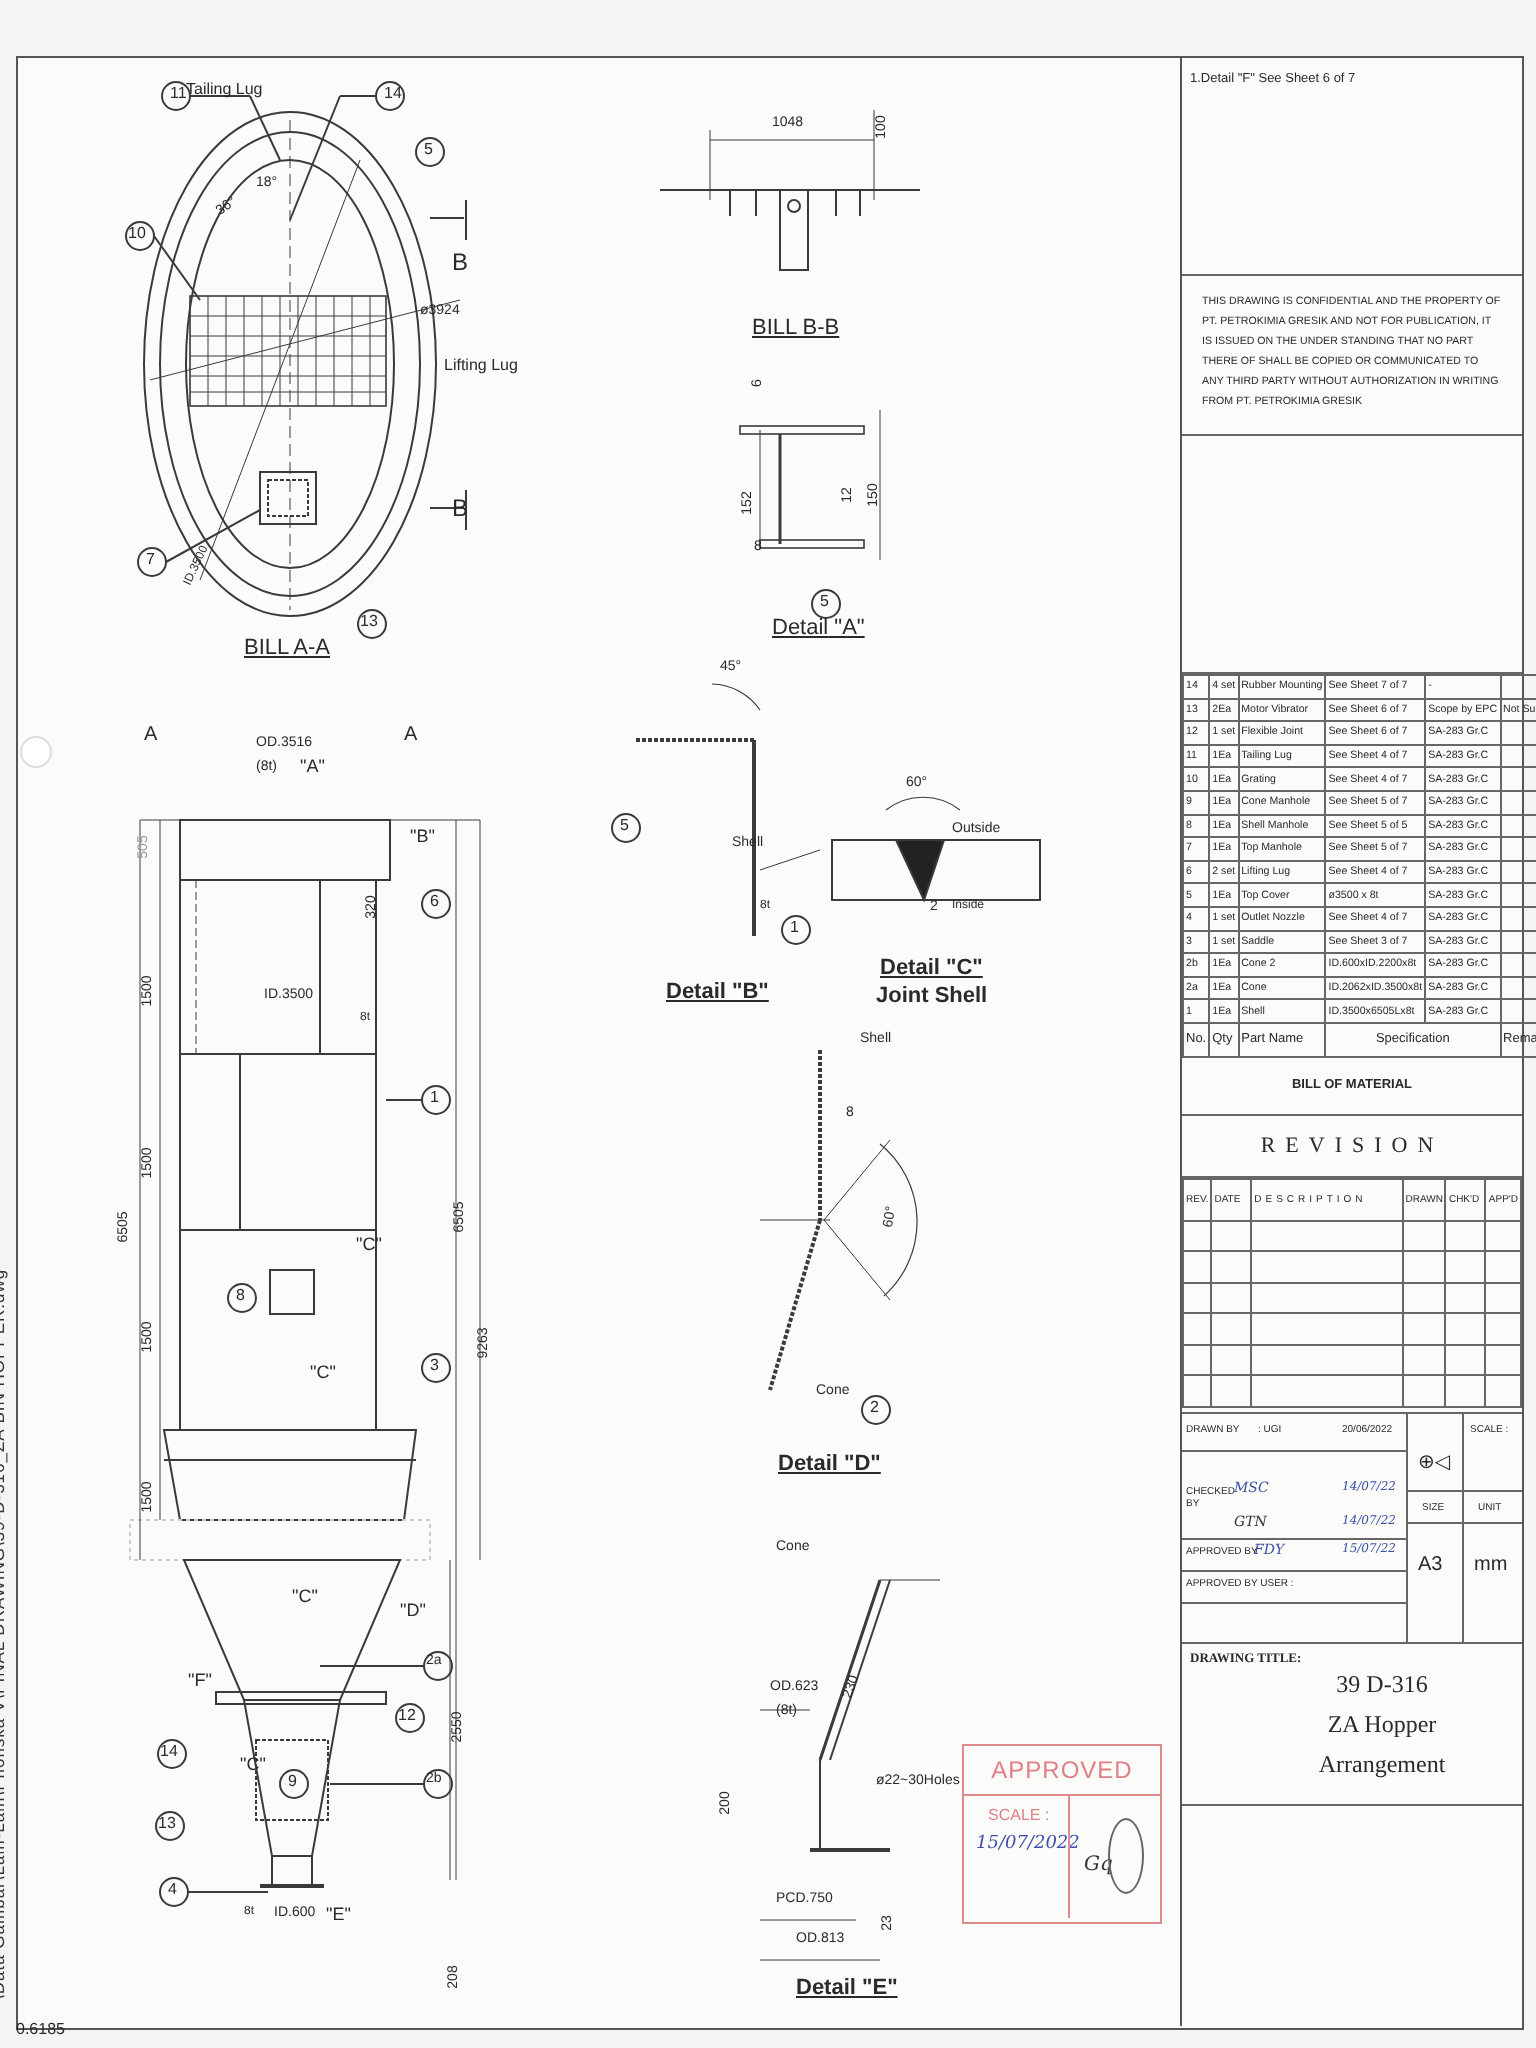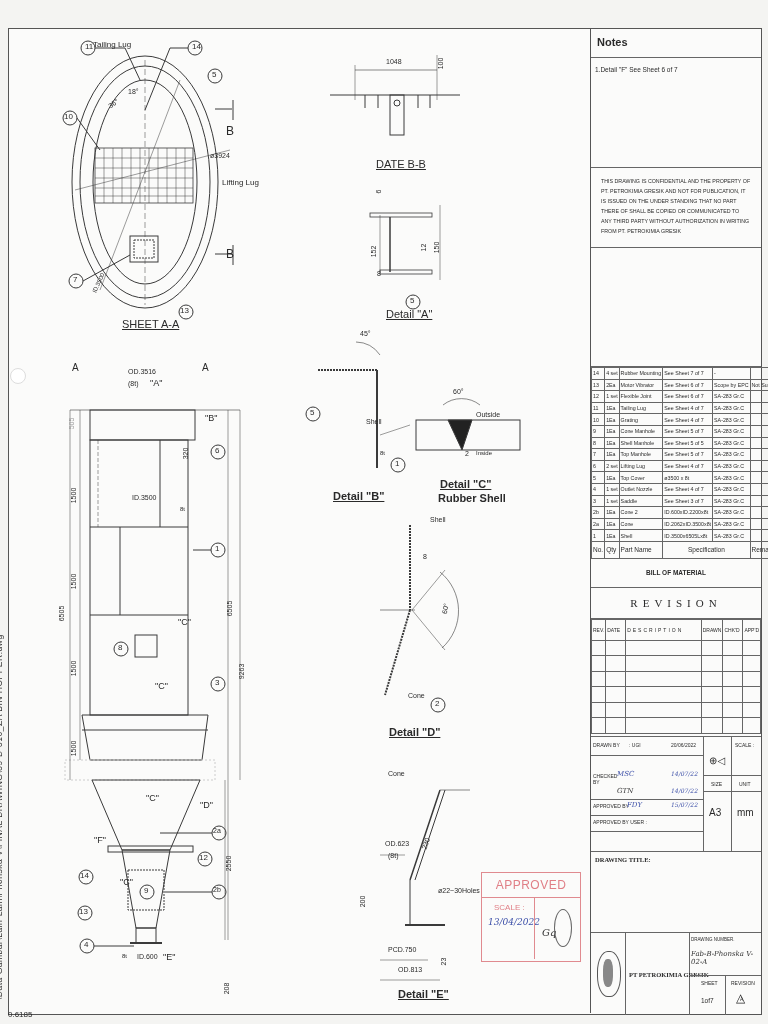--- a/index.html
+++ b/index.html
@@ -205,27 +205,27 @@
   <div class="lbl" style="left:108px;top:100px;font-size:7px;transform:rotate(-35deg);">36°</div>
   <div class="lbl" style="left:226px;top:124px;font-size:12px;">B</div>
   <div class="lbl" style="left:226px;top:247px;font-size:12px;">B</div>
   <div class="lbl" style="left:88px;top:280px;font-size:6px;transform:rotate(-65deg);">ID.3500</div>
   <div class="lbl" style="left:85px;top:42px;font-size:8px;">11</div>
   <div class="lbl" style="left:192px;top:42px;font-size:8px;">14</div>
   <div class="lbl" style="left:212px;top:70px;font-size:8px;">5</div>
   <div class="lbl" style="left:64px;top:112px;font-size:8px;">10</div>
   <div class="lbl" style="left:73px;top:275px;font-size:8px;">7</div>
   <div class="lbl" style="left:180px;top:306px;font-size:8px;">13</div>
-  <div class="lbl title-u" style="left:122px;top:318px;">SHEET A-A</div>
+  <div class="lbl title-u" style="left:122px;top:318px;">BILL A-A</div>
 </div>
 
 <div>
   <div class="lbl" style="left:386px;top:58px;font-size:7px;">1048</div>
   <div class="lbl" style="left:435px;top:60px;font-size:7px;transform:rotate(-90deg);">100</div>
-  <div class="lbl title-u" style="left:376px;top:158px;">DATE B-B</div>
+  <div class="lbl title-u" style="left:376px;top:158px;">BILL B-B</div>
 </div>
 
 <div>
   <div class="lbl" style="left:377px;top:188px;font-size:7px;transform:rotate(-90deg);">6</div>
   <div class="lbl" style="left:368px;top:248px;font-size:7px;transform:rotate(-90deg);">152</div>
   <div class="lbl" style="left:420px;top:244px;font-size:7px;transform:rotate(-90deg);">12</div>
   <div class="lbl" style="left:431px;top:244px;font-size:7px;transform:rotate(-90deg);">150</div>
   <div class="lbl" style="left:377px;top:270px;font-size:7px;">8</div>
   <div class="lbl" style="left:410px;top:296px;font-size:8px;">5</div>
   <div class="lbl title-u" style="left:386px;top:308px;">Detail "A"</div>
@@ -239,21 +239,21 @@
   <div class="lbl" style="left:395px;top:459px;font-size:8px;">1</div>
   <div class="lbl title-u" style="left:333px;top:490px;font-weight:bold;">Detail "B"</div>
 </div>
 
 <div>
   <div class="lbl" style="left:453px;top:388px;font-size:7px;">60°</div>
   <div class="lbl" style="left:476px;top:411px;font-size:7px;">Outside</div>
   <div class="lbl" style="left:476px;top:450px;font-size:6px;">Inside</div>
   <div class="lbl" style="left:465px;top:450px;font-size:7px;">2</div>
   <div class="lbl title-u" style="left:440px;top:478px;font-weight:bold;">Detail "C"</div>
-  <div class="lbl" style="left:438px;top:492px;font-size:11px;font-weight:bold;">Rubber Shell</div>
+  <div class="lbl" style="left:438px;top:492px;font-size:11px;font-weight:bold;">Joint Shell</div>
 </div>
 
 <div>
   <div class="lbl" style="left:430px;top:516px;font-size:7px;">Shell</div>
   <div class="lbl" style="left:423px;top:553px;font-size:7px;">8</div>
   <div class="lbl" style="left:440px;top:605px;font-size:7px;transform:rotate(-80deg);">60°</div>
   <div class="lbl" style="left:408px;top:692px;font-size:7px;">Cone</div>
   <div class="lbl" style="left:435px;top:699px;font-size:8px;">2</div>
   <div class="lbl title-u" style="left:389px;top:726px;font-weight:bold;">Detail "D"</div>
 </div>
@@ -311,28 +311,27 @@
   <div class="lbl" style="left:213px;top:886px;font-size:7px;">2b</div>
   <div class="lbl" style="left:80px;top:871px;font-size:8px;">14</div>
   <div class="lbl" style="left:144px;top:886px;font-size:8px;">9</div>
   <div class="lbl" style="left:79px;top:907px;font-size:8px;">13</div>
   <div class="lbl" style="left:84px;top:940px;font-size:8px;">4</div>
 </div>
 
 <div class="stamp">
   <div class="hd">APPROVED</div>
   <div class="dl">SCALE :</div>
-  <div class="abs hand" style="left:6px;top:44px;font-size:9px;width:40px;">13/04/2022</div>
+  <div class="abs hand" style="left:6px;top:44px;font-size:9px;width:40px;">15/07/2022</div>
   <div class="vl"></div>
   <div class="abs hand" style="left:60px;top:54px;font-size:10px;color:#333;">Gq</div>
   <div class="abs" style="left:72px;top:36px;width:16px;height:36px;border:1px solid #666;border-radius:50%;"></div>
 </div>
 
 <div class="tb">
-  <div class="notes-h">Notes</div>
   <div class="notes-b">
     <div>1.Detail "F" See Sheet 6 of 7</div>
   </div>
   <div class="conf">This drawing is confidential and the property of PT. Petrokimia Gresik and not for publication, it is issued on the under standing that no part there of shall be copied or communicated to any third party without authorization in writing from PT. Petrokimia Gresik</div>
   <div class="blank1"></div>
 
   <table class="bom">
     <colgroup>
         <col style="width:10px">
         <col style="width:15px">
@@ -572,32 +571,20 @@
     <div class="abs" style="left:2px;top:66px;font-size:5px;">APPROVED BY</div>
     <div class="abs hand" style="left:36px;top:64px;font-size:7px;">FDY</div>
     <div class="abs hand" style="left:80px;top:64px;font-size:6px;">15/07/22</div>
     <div class="abs" style="left:2px;top:82px;font-size:5px;">APPROVED BY USER :</div>
     <div class="abs" style="left:118px;top:70px;font-size:10px;">A3</div>
     <div class="abs" style="left:146px;top:70px;font-size:10px;">mm</div>
   </div>
 
   <div class="blk title-h">
     <div class="ttl">DRAWING TITLE:</div>
+    <div class="big">
+      <div>39 D-316</div>
+      <div>ZA Hopper</div>
+      <div>Arrangement</div>
+    </div>
   </div>
 
-  <div class="blk logo-blk" style="border-bottom:none;">
-    <div class="abs" style="left:0;top:0;width:34px;height:82px;border-right:1px solid #666;">
-      <div class="abs" style="left:6px;top:18px;width:22px;height:44px;border:1px solid #555;border-radius:45%;"></div>
-      <div class="abs" style="left:12px;top:26px;width:10px;height:28px;background:#888;border-radius:40%;"></div>
-    </div>
-    <div class="abs" style="left:34px;top:0;width:64px;height:82px;border-right:1px solid #666;"></div>
-    <div class="abs" style="left:38px;top:38px;font-size:6.5px;font-family:'Liberation Serif',serif;font-weight:bold;">PT PETROKIMIA GRESIK</div>
-    <div class="abs" style="left:100px;top:4px;font-size:4.5px;">DRAWING NUMBER.</div>
-    <div class="abs hand" style="left:100px;top:17px;font-size:7px;color:#333;">Fab-B-Phonska V-02-A</div>
-    <div class="abs" style="left:98px;top:42px;width:72px;border-top:1px solid #666;"></div>
-    <div class="abs" style="left:134px;top:42px;height:40px;border-left:1px solid #666;"></div>
-    <div class="abs" style="left:110px;top:47px;font-size:5px;">SHEET</div>
-    <div class="abs" style="left:110px;top:64px;font-size:6.5px;">1of7</div>
-    <div class="abs" style="left:140px;top:47px;font-size:5px;">REVISION</div>
-    <div class="abs" style="left:145px;top:58px;font-size:12px;">△</div>
-    <div class="abs" style="left:149px;top:63px;font-size:5px;">A</div>
-  </div>
 </div>
 
 </body></html>

